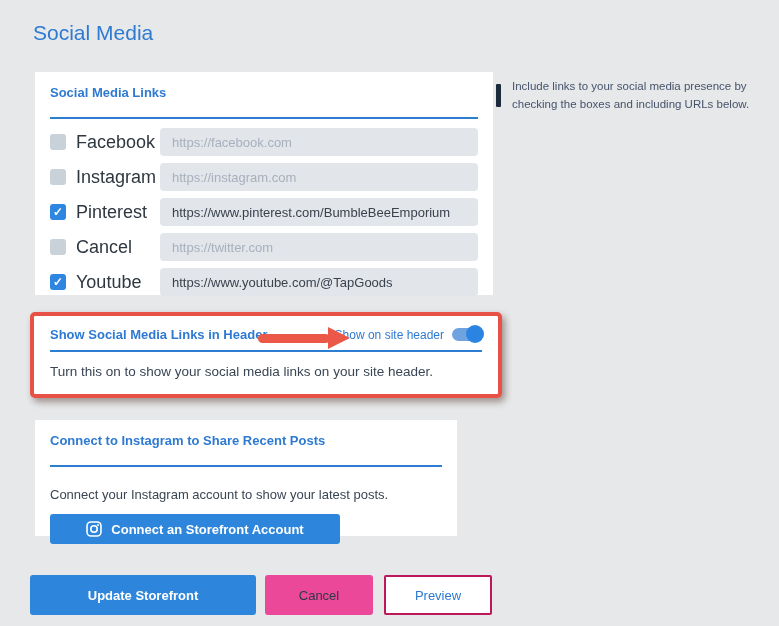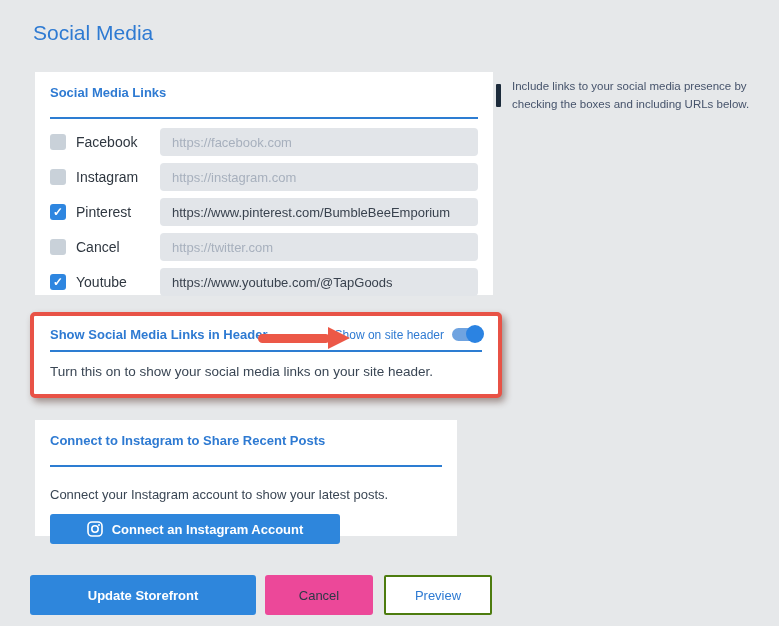--- a/index.html
+++ b/index.html
@@ -27,21 +27,21 @@
   .sm-row { display:flex; align-items:center; height:28px; margin-bottom:7px; }
   .checkbox {
     width:16px; height:16px; border-radius:3px; background:#c9d1d9;
     flex:0 0 16px; cursor:pointer; position:relative;
   }
   .checkbox.checked { background:#2e86e0; }
   .checkbox.checked::after {
     content:"✓"; position:absolute; left:0; top:0; width:16px; height:16px;
     color:#fff; font-size:12px; font-weight:bold; line-height:16px; text-align:center;
   }
-  .sm-label { margin-left:10px; width:84px; font-size:14px; color:#2f3740; }
+  .sm-label { margin-left:10px; width:84px; font-size:18px; color:#2f3740; }
   .sm-input {
     flex:1; height:28px; background:#e2e5e9; border:none; border-radius:4px;
     padding:12px 12px; font-family:"Liberation Sans", sans-serif; font-size:13px; color:#39424e;
     outline:none;
   }
   .sm-input::placeholder { color:#a7b0bd; opacity:1; }
   .dark-marker {
     position:absolute; left:496px; top:84px; width:5px; height:23px;
     background:#1c2b3b; border-radius:1px;
   }
@@ -89,21 +89,21 @@
     font-size:13px; font-weight:600; display:flex; align-items:center;
     justify-content:center; gap:9px; cursor:pointer;
   }
   .footer-btn {
     position:absolute; top:556px; height:40px; border:none; border-radius:3px;
     font-family:"Liberation Sans", sans-serif; font-size:13px; cursor:pointer;margin-top:19px;
   }
   .btn-update { left:30px; width:226px; background:#2e86dc; color:#fff; font-weight:bold; }
   .btn-cancel { left:265px; width:108px; background:#ec4899; color:#2c3947; }
   .btn-preview {
-    left:384px; width:108px; background:#fff; border:2px solid #4d7c0f;
+    left:384px; width:108px; background:#fff; border:2px solid #be185d;
     color:#2e7ad2; border-radius:2px;
   }
 </style>
 </head>
 <body>
 
 <div class="page-title">Social Media</div>
 
 <div class="card card-links">
   <div class="section-header">Social Media Links</div>
@@ -167,19 +167,19 @@
   <div class="section-header">Connect to Instagram to Share Recent Posts</div>
   <div class="ig-desc">Connect your Instagram account to show your latest posts.</div>
   <button class="ig-button">
     <span style="display:inline-flex;">
       <svg width="16" height="16" viewBox="0 0 16 16" fill="none">
         <rect x="1" y="1" width="14" height="14" rx="4" stroke="#ffffff" stroke-width="1.6"></rect>
         <circle cx="8" cy="8" r="3.2" stroke="#ffffff" stroke-width="1.6"></circle>
         <circle cx="12" cy="4" r="1" fill="#ffffff"></circle>
       </svg>
     </span>
-    <span>Connect an Instagram Account</span>
+    <span>Connect an Storefront Account</span>
   </button>
 </div>
 
 <button class="footer-btn btn-update">Update Storefront</button>
 <button class="footer-btn btn-cancel">Cancel</button>
 <button class="footer-btn btn-preview">Preview</button>
 
 </body></html>

